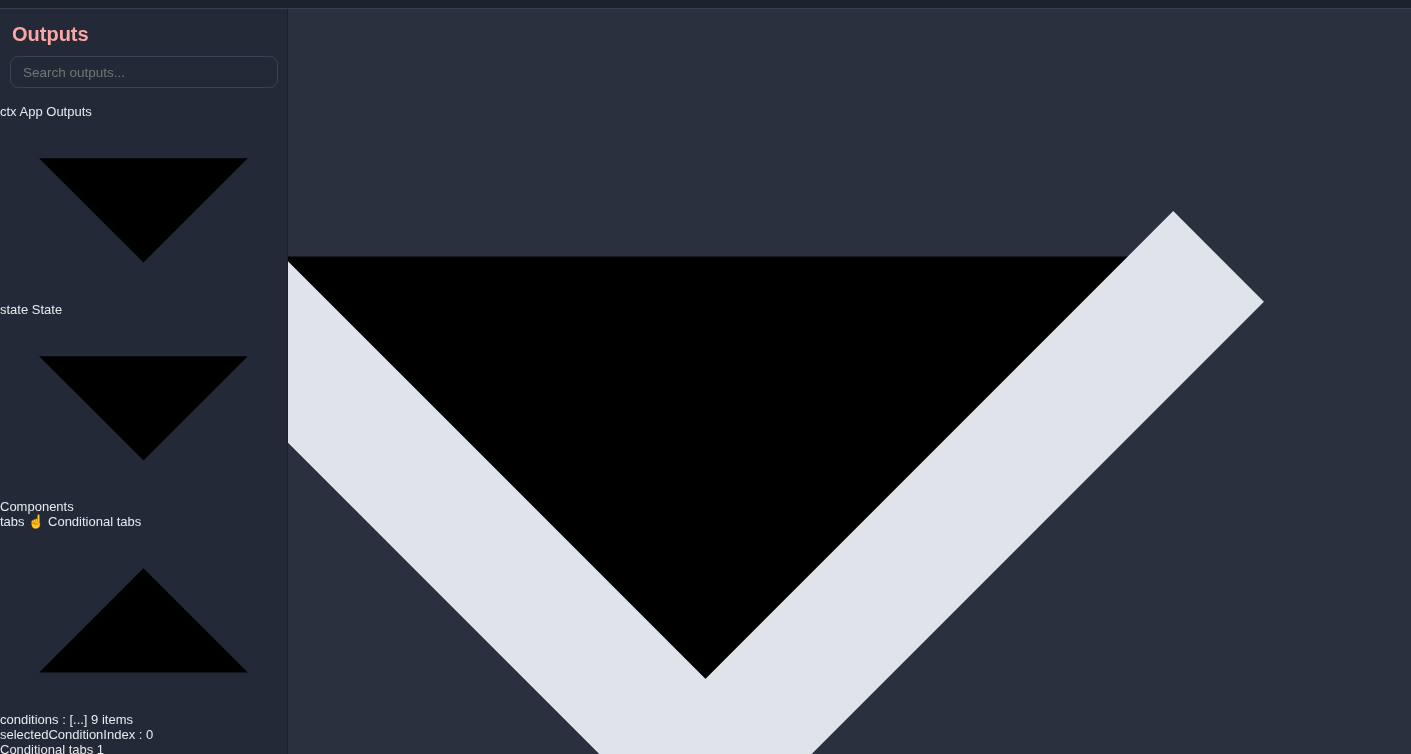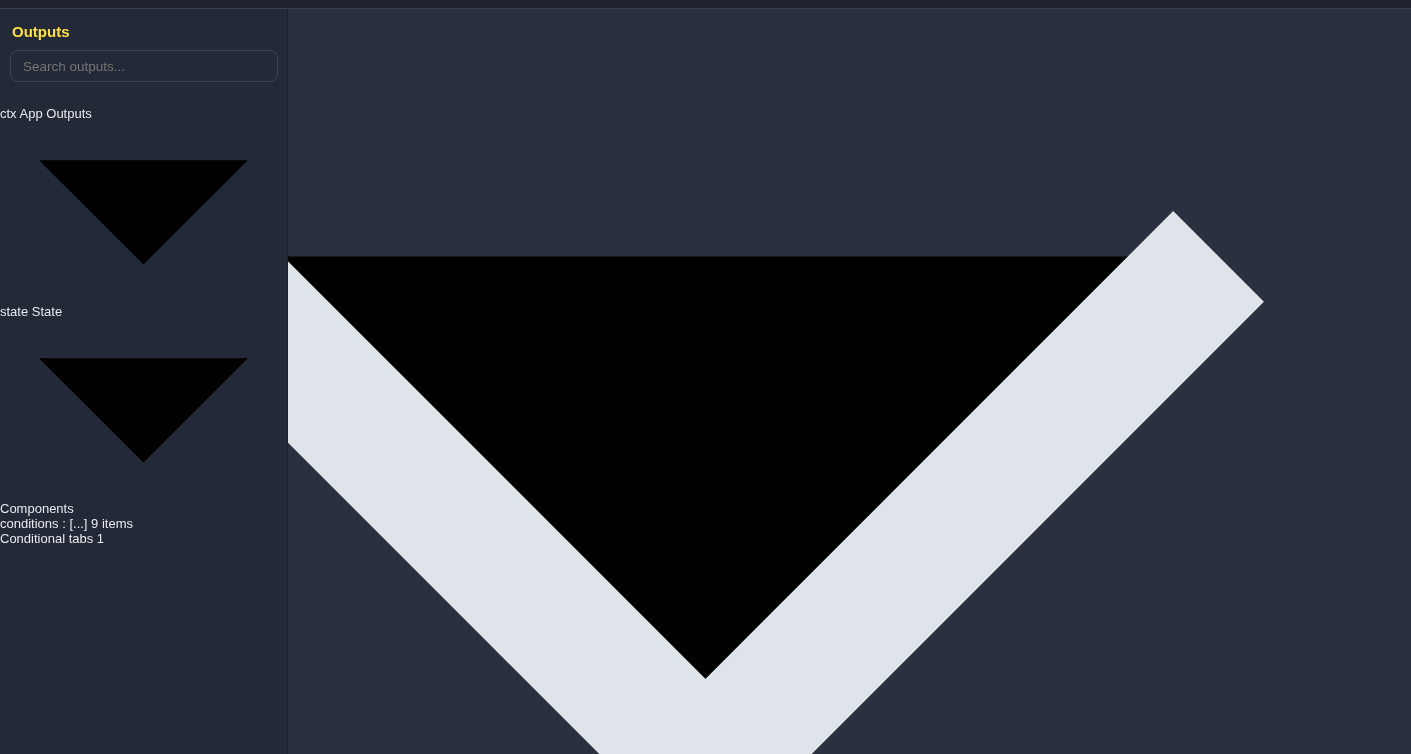--- a/index.html
+++ b/index.html
@@ -11,22 +11,22 @@
   }
   svg { display:block; }
 
   
   .top-strip { position:absolute; left:0; top:0; width:1411px; height:9px;
     background:#1d222c; border-bottom:1px solid #39404d; }
 
   
   .sidebar { position:absolute; left:0; top:9px; width:288px; height:745px;
     background:#232936; border-right:1px solid #1b202b; padding:8px 0 0 0; overflow:hidden; }
-  .sb-title { font-size:15px; font-weight:700; color:#fde047; padding:6px 12px 10px; }
-  .sb-search { margin:0 10px 24px; }
+  .sb-title { font-size:20px; font-weight:700; color:#fca5a5; padding:6px 12px 10px; }
+  .sb-search { margin:0 10px 16px; }
   .sb-search input { width:268px; height:32px; background:transparent; border:1px solid #3b4252;
     border-radius:8px; color:#dfe3ea; padding:0 12px; font-size:13.5px;
     font-family:"Liberation Sans", sans-serif; outline:none; }
   .sb-search input::placeholder { color:#68708', sans-serif; }
   .sb-search input::placeholder { color:#687081; }
   .sb-section { font-size:13px; font-weight:700; color:#dfe3e8; padding:4px 12px 6px; }
 
   .ctx-row { height:29px; background:#2c3443; border-bottom:1px solid #232936;
     display:flex; align-items:center; padding:0 10px; }
   .badge { background:#3d4554; border-radius:4px; padding:2px 8px; font-size:12px;
@@ -173,26 +173,45 @@
       <span class="type-label">State</span>
       <svg class="chev" viewBox="0 0 11 7">
           <path d="M1.5 1.5l4 4 4-4"></path>
         </svg>
     </span>
   </div>
 
   <div class="gap24"></div>
   <div class="sb-section">Components</div>
 
+  <div class="comp-row">
+    <span class="name-chip">
+      <span class="nm">tabs</span>
+      <span class="hand">☝</span>
+    </span>
+    <span class="row-right">
+      <span class="type-label">Conditional tabs</span>
+      <span class="chev-box">
+        <svg class="chev" viewBox="0 0 11 7">
+            <path d="M1.5 5.5l4-4 4 4"></path>
+          </svg>
+      </span>
+    </span>
+  </div>
 
   <div class="kv">
     <span class="k">conditions</span>
     <span class="colon">:</span>
     <span class="token">[...]</span>
     <span class="muted">9 items</span>
+  </div>
+  <div class="kv">
+    <span class="k">selectedConditionIndex</span>
+    <span class="colon">:</span>
+    <span class="num">0</span>
   </div>
 
   <div class="group">
     <div class="group-hd">Conditional tabs 1</div>
 
   </div>
 </div>
 
 <div class="divider"></div>
 

